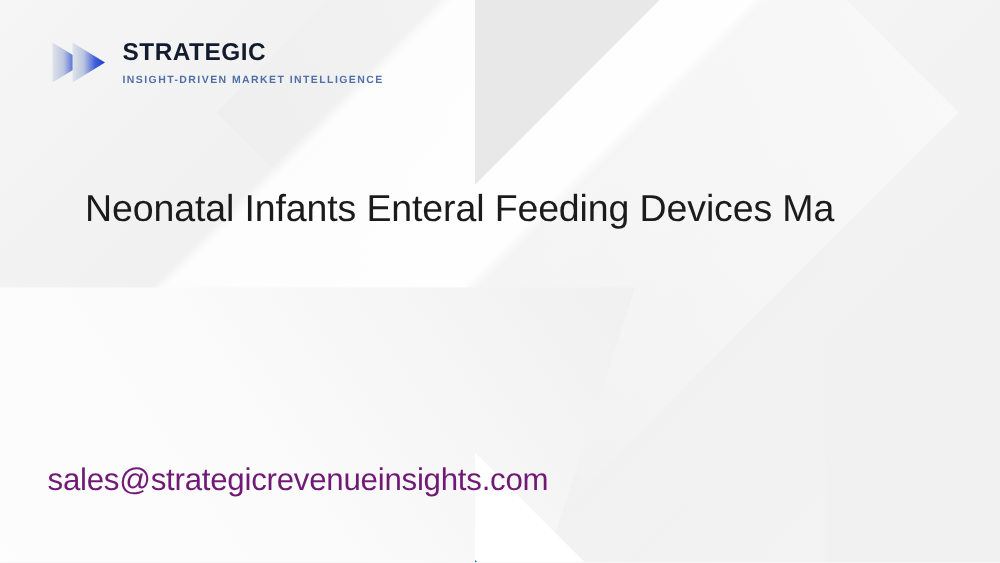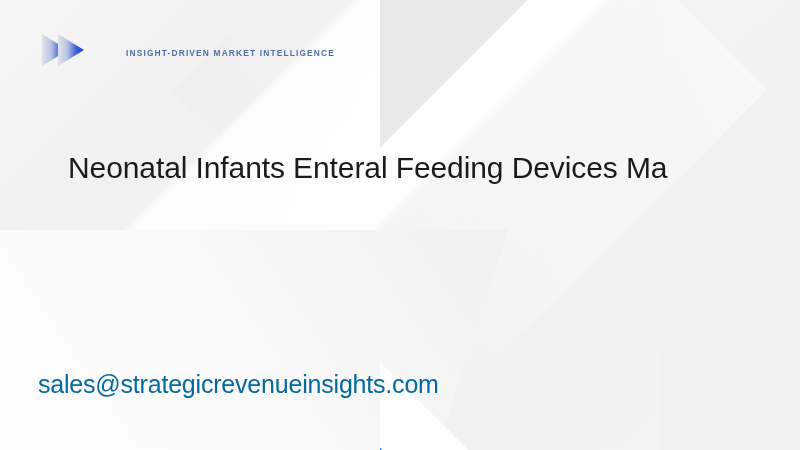--- a/index.html
+++ b/index.html
@@ -134,21 +134,20 @@
     white-space: nowrap;
   }
   .logo-tagline {
     margin-top: 5px;
     font-family: "Liberation Sans", sans-serif;
     font-size: 8.4px;
     font-weight: bold;
     letter-spacing: 1.15px;
     color: #4f6fa8;
     white-space: nowrap;
-    margin-left: 28px;
   }
 
   
   .title {
     position: absolute;
     left: 68px;
     top: 148px;
     width: 820px;
     font-family: "Liberation Sans", sans-serif;
     font-size: 30px;
@@ -160,21 +159,21 @@
   }
 
   
   .email {
     position: absolute;
     left: 38px;
     top: 370px;
     font-family: "Liberation Sans", sans-serif;
     font-size: 25px;
     font-weight: normal;
-    color: #0369a1;
+    color: #701a75;
     letter-spacing: -0.2px;
     white-space: nowrap;
     text-align: center;
   }
 </style>
 </head>
 <body>
 
 <div id="cover">
 
@@ -215,20 +214,21 @@
             <stop offset="35%" stop-color="#b9c4e0"></stop>
             <stop offset="70%" stop-color="#3f5ed8"></stop>
             <stop offset="100%" stop-color="#1a3fd0"></stop>
           </linearGradient>
         </defs>
         <path d="M4 8 L4 40 L30 24 Z" fill="url(#chev)"></path>
         <path d="M20 8 L20 40 L46 24 Z" fill="url(#chev)"></path>
       </svg>
     </span>
     <span class="logo-text">
+      <span class="logo-line1">STRATEGIC</span>
       <span class="logo-tagline">INSIGHT-DRIVEN MARKET INTELLIGENCE</span>
     </span>
   </div>
 
   <div class="title">Neonatal Infants Enteral Feeding Devices Ma</div>
 
   <div class="email">sales@strategicrevenueinsights.com</div>
 
 </div>
 

